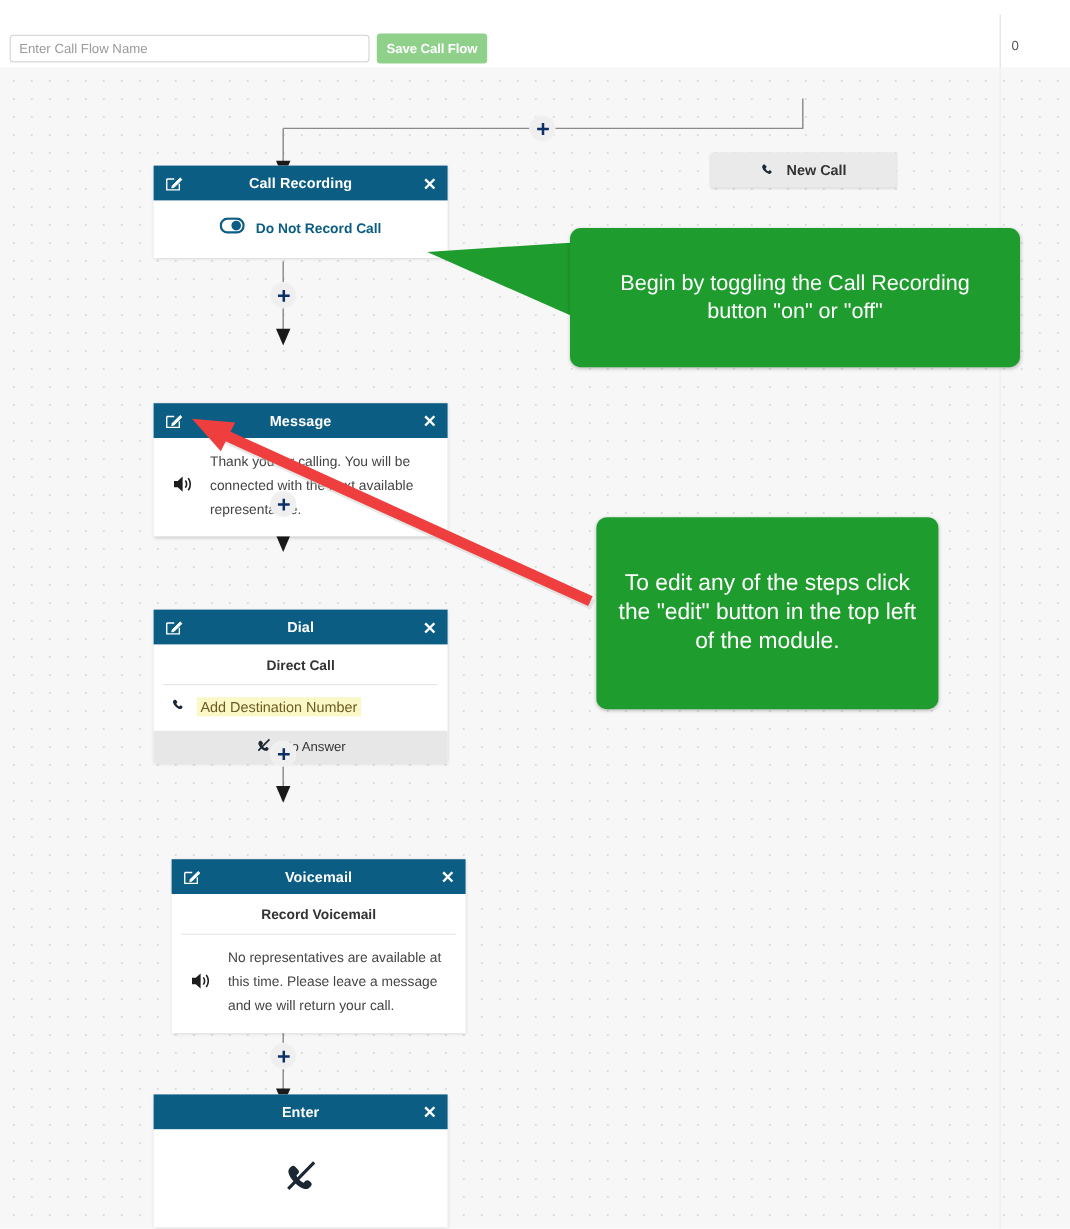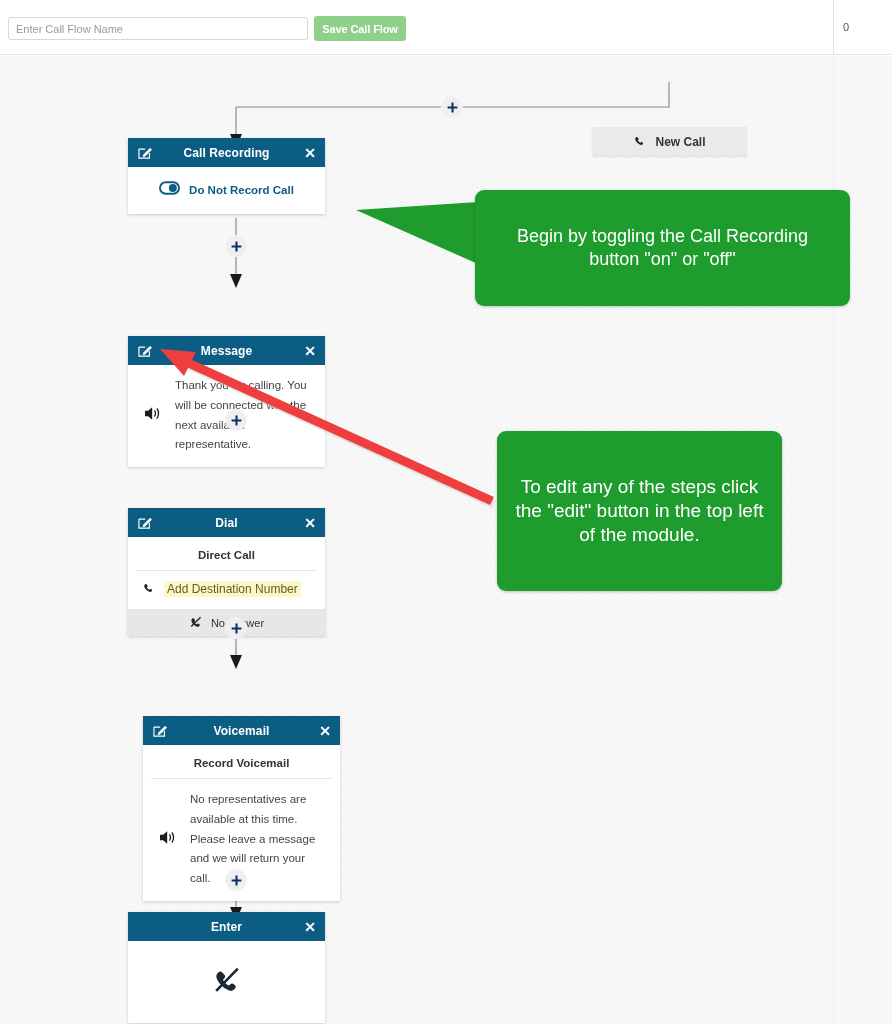--- a/index.html
+++ b/index.html
@@ -7,21 +7,21 @@
   body {
     width: 892px; height: 1024px;
     font-family: "Liberation Sans", sans-serif;
     background: #ffffff;
     overflow: hidden;
     position: relative;
   }
 
   
   #toolbar {
-    position: absolute; left:0; top:0; width:892px; height:55px;
+    position: absolute; left:0; top:12px; width:892px; height:55px;
     background:#fff;
     border-bottom:1px solid #e2e2e2;
   }
   #flow-name-input {
     position:absolute; left:8px; top:17px; width:300px; height:23px;
     border:1px solid #d8d8d8; border-radius:3px;
     font-family:"Liberation Sans", sans-serif; font-size:11px;
     color:#555; padding:0 7px; background:#fff; outline:none;
   }
   #flow-name-input::placeholder { color:#9a9a9a; }
@@ -69,21 +69,21 @@
     position:absolute; left:592px; top:71px; width:155px; height:29px;
     background:#eaeaea; border-radius:3px;
     display:flex; align-items:center; justify-content:center; gap:9px;
     font-size:12px; font-weight:bold; color:#343434;
     box-shadow:0 1px 2px rgba(0,0,0,0.10);
     z-index:4;
   }
 
   
   .module {
-    position:absolute; left:128px; width:197px;
+    position:absolute; left:128px; width:245px;
     background:#ffffff;
     box-shadow:0 1px 3px rgba(0,0,0,0.18);
     z-index:4;
   }
   .mod-header {
     position:relative; height:29px; background:#0c5d84;
     display:flex; align-items:center; justify-content:center;
   }
   .mod-title {
     font-size:12px; font-weight:bold; color:#ffffff; letter-spacing:0.1px;

